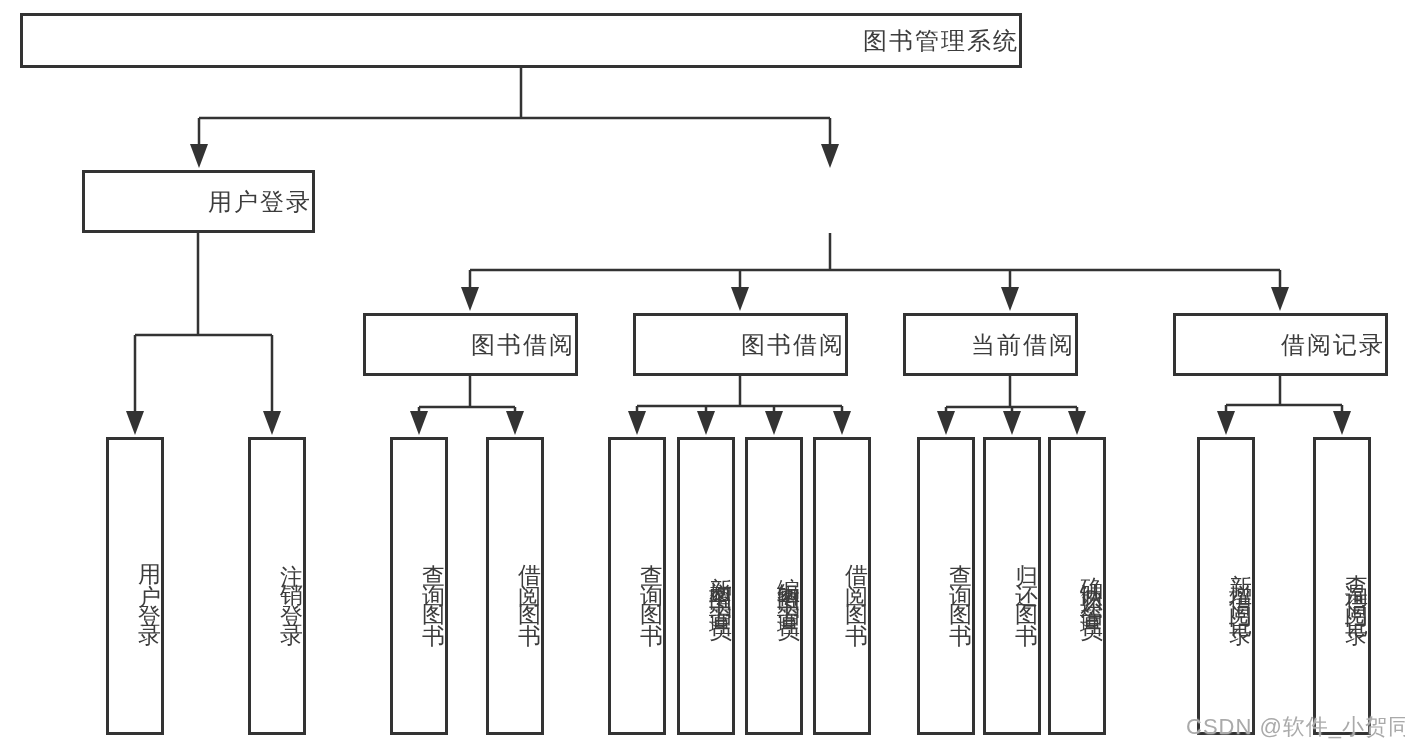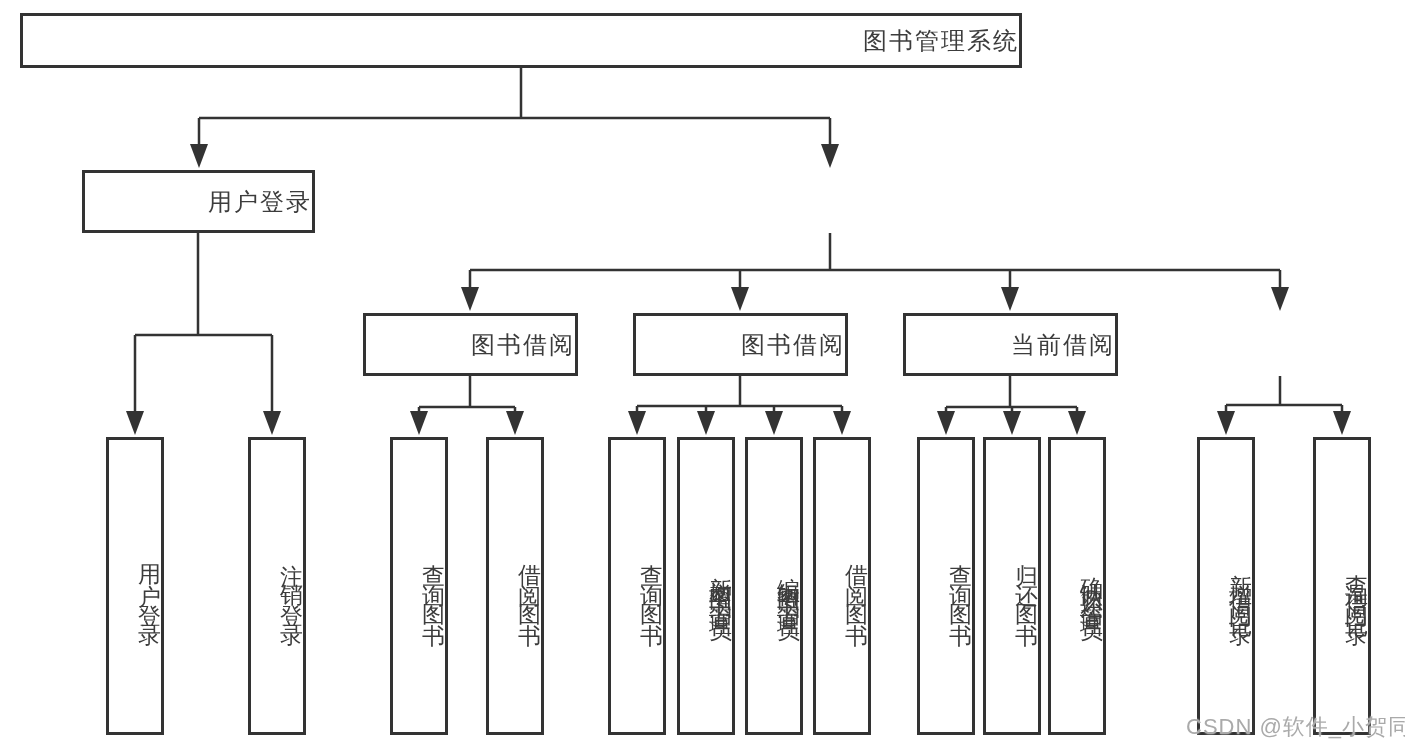--- a/index.html
+++ b/index.html
@@ -127,22 +127,25 @@
   <div class="node h" style="left:82px;top:170px;width:233px;height:63px">
     <span>用户登录</span>
   </div>
 
   <div class="node h" style="left:363px;top:313px;width:215px;height:63px">
     <span>图书借阅</span>
   </div>
   <div class="node h" style="left:633px;top:313px;width:215px;height:63px">
     <span>图书借阅</span>
   </div>
-  <div class="node h" style="left:903px;top:313px;width:215px;height:63px">
+  <div class="node h" style="left:903px;top:313px;width:175px;height:63px">
     <span>当前借阅</span>
+  </div>
+  <div class="node h" style="left:1173px;top:313px;width:215px;height:63px">
+    <span>借阅记录</span>
   </div>
 
   <div class="node v s4" style="left:106px;top:437px;width:58px;height:298px">
     <span>用户登录</span>
   </div>
   <div class="node v s4" style="left:248px;top:437px;width:58px;height:298px">
     <span>注销登录</span>
   </div>
 
   <div class="node v s4" style="left:390px;top:437px;width:58px;height:298px">

